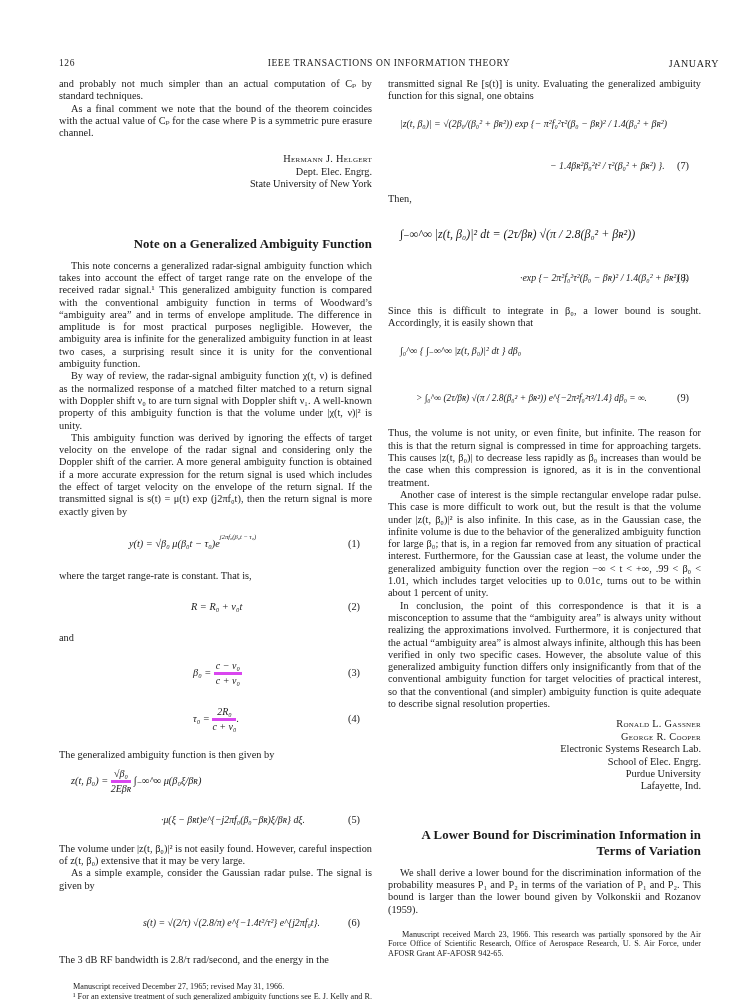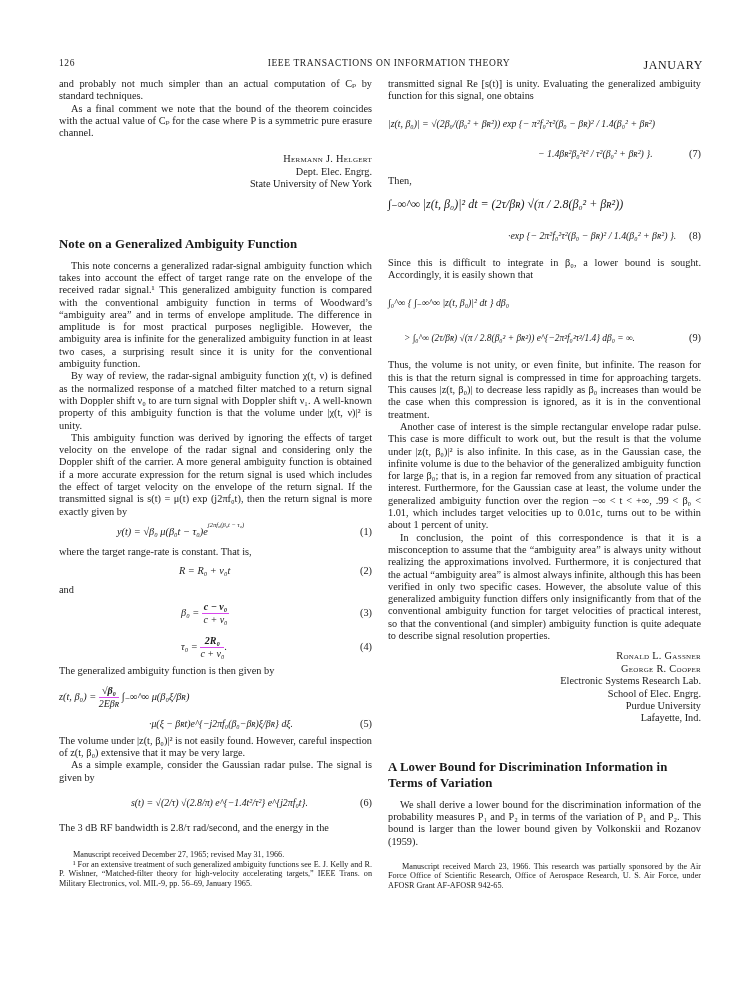--- a/index.html
+++ b/index.html
@@ -2,35 +2,35 @@
 <html><head>
 <meta charset="utf-8">
 <style>
   html, body { margin:0; padding:0; background:#ffffff; }
   body { width:755px; height:1000px; position:relative; overflow:hidden;
          font-family:"Liberation Serif","DejaVu Serif",serif; color:#1a1a1a; }
   .page { position:absolute; left:0; top:0; width:686px; height:1000px;padding-left:16px; }
   .hdr { position:absolute; top:58px; left:59px; width:660px; height:14px; font-size:9.5px; letter-spacing:0.6px; }
   .hdr .pg { position:absolute; left:0; top:0; }
   .hdr .jt { position:absolute; left:0; width:660px; top:0; text-align:center; }
-  .hdr .mo { position:absolute; right:16px; top:0; font-size:12px;margin-left:36px; }
+  .hdr .mo { position:absolute; right:0; top:0; font-size:10px;margin-left:36px; }
   .col { position:absolute; top:78px; width:313px; font-size:10.3px; line-height:12.3px; text-align:justify; }
   .col.left { left:59px; }
   .col.right { left:388px; }
   p { margin:0; }
   .ind { text-indent:12px; }
   .sig { text-align:right; line-height:12.4px; }
   .sc { font-variant:small-caps; letter-spacing:0.3px; }
-  h2 { font-size:12.8px; font-weight:bold; margin:0; line-height:16px; text-align:left; letter-spacing:0.1px; }
-  .eq { position:relative; font-style:italic; margin:0; white-space:nowrap; text-align:left; }
+  h2 { font-size:12.8px; font-weight:bold; margin:0; line-height:16px; text-align:right; letter-spacing:0.1px; }
+  .eq { position:relative; font-style:italic; margin:12px; white-space:nowrap; text-align:left; }
   .eq .num { position:absolute; right:0; font-style:normal; }
   .fn { font-size:8.2px; line-height:9.4px; text-align:justify; }
   .fn .ind { text-indent:14px; }
   .fr { display:inline-block; vertical-align:middle; text-align:center; font-size:10px; }
-  .fr .t { display:block; border-bottom:1px solid #d946ef; padding:0 2px; line-height:12px;font-weight:bold; }
+  .fr .t { display:block; border-bottom:3px solid #d946ef; padding:0 2px; line-height:12px; }
   .fr .b { display:block; line-height:12px; }
   sup, sub { font-size:7px; line-height:0; }
 </style>
 </head>
 <body>
 
 <div class="page">
 
   <div class="hdr">
     <span class="pg">126</span>

